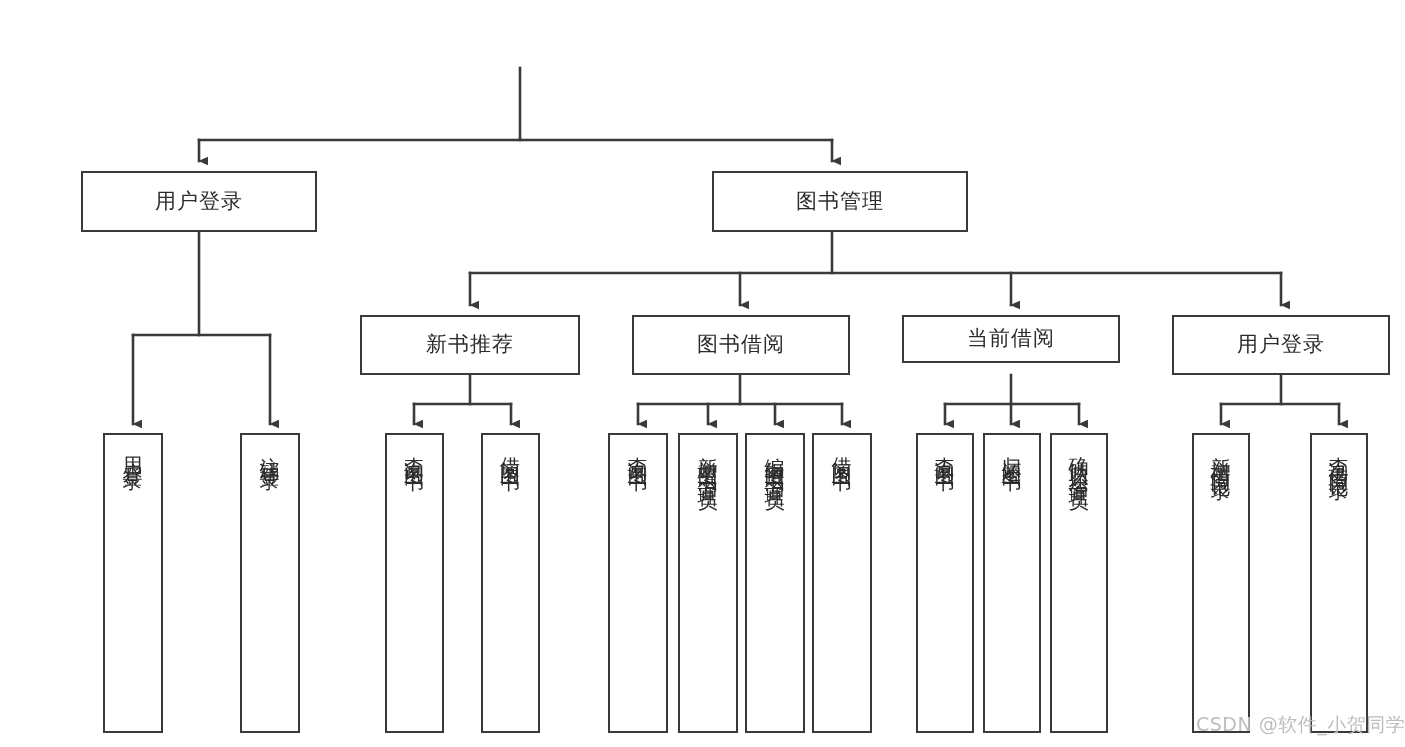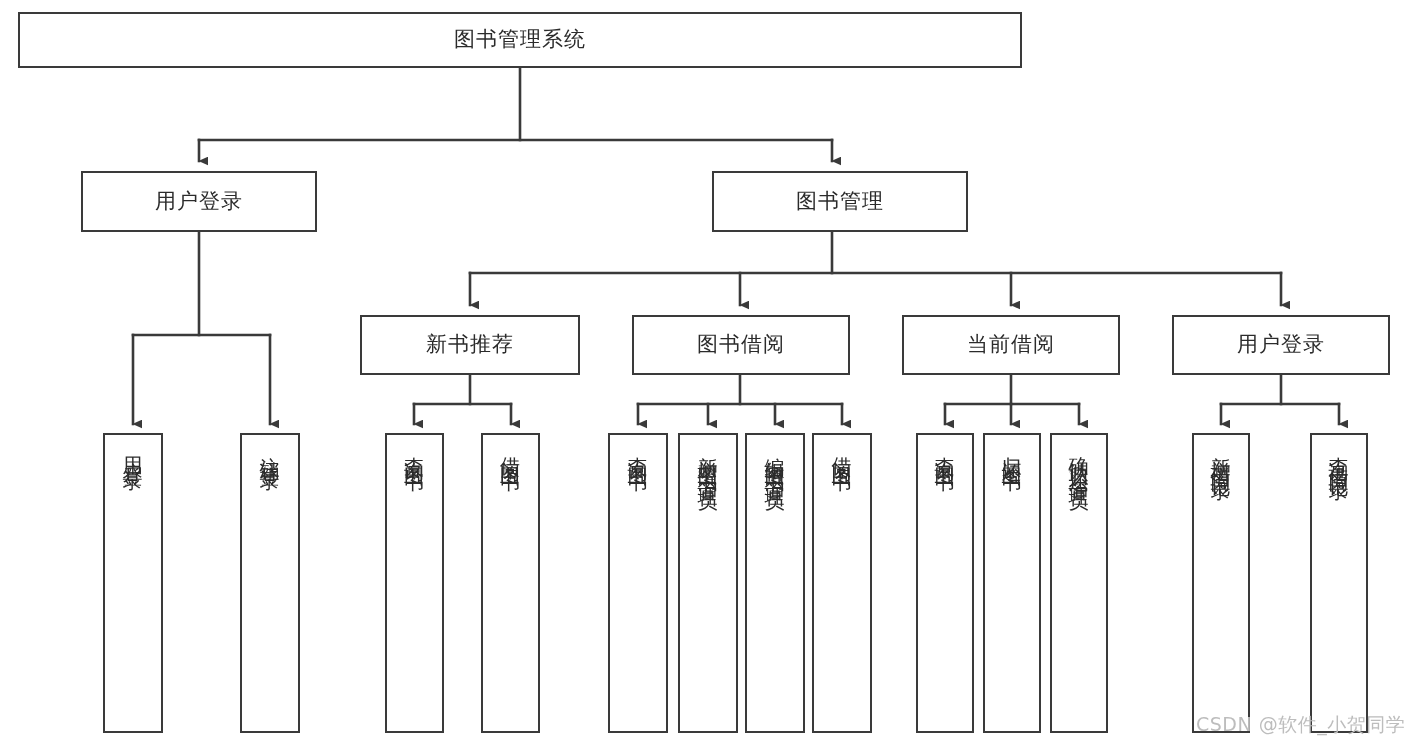--- a/index.html
+++ b/index.html
@@ -102,41 +102,38 @@
       <path d="M1011,404 L1011,424" marker-end="url(#arw)"></path>
       <path d="M1079,404 L1079,424" marker-end="url(#arw)"></path>
 
       <path d="M1281,375 L1281,404"></path>
       <path d="M1221,404 L1339,404"></path>
       <path d="M1221,404 L1221,424" marker-end="url(#arw)"></path>
       <path d="M1339,404 L1339,424" marker-end="url(#arw)"></path>
     </g>
   </svg>
 
-  <div class="node h root" style="left:18px;top:12px;width:1004px;height:56px;">
-    <span class="lbl">图书管理系统</span>
-  </div>
 
   <div class="node h" style="left:81px;top:171px;width:236px;height:61px;">
     <span class="lbl">用户登录</span>
   </div>
 
   <div class="node h" style="left:712px;top:171px;width:256px;height:61px;">
     <span class="lbl">图书管理</span>
   </div>
 
   <div class="node h" style="left:632px;top:315px;width:218px;height:60px;">
     <span class="lbl">图书借阅</span>
   </div>
 
   <div class="node h" style="left:360px;top:315px;width:220px;height:60px;">
     <span class="lbl">新书推荐</span>
   </div>
 
-  <div class="node h" style="left:902px;top:315px;width:218px;height:60px;">
+  <div class="node h" style="left:902px;top:315px;width:218px;height:48px;">
     <span class="lbl">当前借阅</span>
   </div>
 
   <div class="node h" style="left:1172px;top:315px;width:218px;height:60px;">
     <span class="lbl">用户登录</span>
   </div>
 
   <div class="node v" style="left:103px;top:433px;width:60px;height:300px;">
     <span class="lbl">用户登录</span>
   </div>

